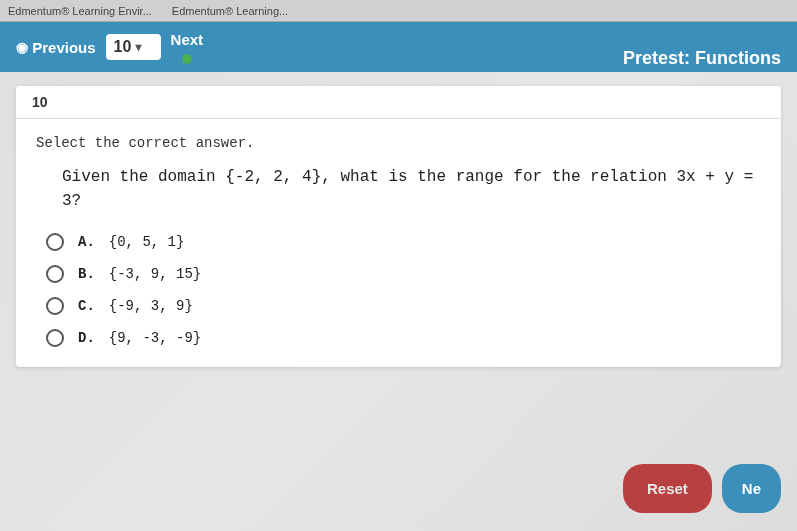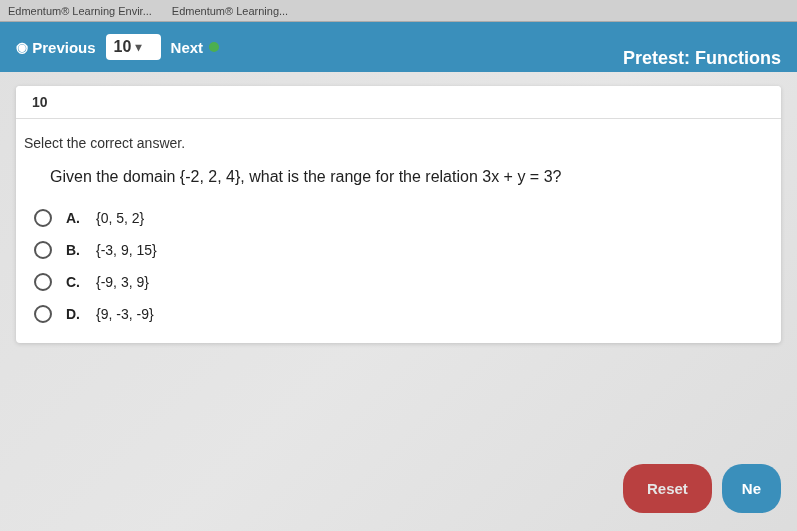--- a/index.html
+++ b/index.html
@@ -73,20 +73,21 @@
     }
 
     .nav-next {
       display: flex;
       align-items: center;
       color: white;
       font-size: 15px;
       font-weight: bold;
       gap: 6px;
       cursor: pointer;
+      flex-direction: column;
     }
 
     .nav-next .dot-icon {
       width: 10px;
       height: 10px;
       border-radius: 50%;
       background: #4caf50;
       display: inline-block;
     }
 
@@ -131,21 +132,22 @@
       background: white;
       border-bottom: 1px solid #ddd;
       padding: 8px 16px;
       font-size: 14px;
       font-weight: bold;
       color: #333;
       border-radius: 4px 4px 0 0;
     }
 
     .question-body {
-      padding: 16px 20px 20px 8px;
+      padding: 16px 20px 20px 20px;
+      font-family: Liberation Mono, monospace;
     }
 
     .instruction-text {
       font-size: 14px;
       color: #333;
       margin-bottom: 14px;
     }
 
     .question-text {
       font-size: 16px;
@@ -255,21 +257,21 @@
 
     <div class="question-body">
       <div class="instruction-text">Select the correct answer.</div>
       <div class="question-text">Given the domain {-2, 2, 4}, what is the range for the relation 3x + y = 3?</div>
 
       <div class="answer-options">
 
         <div class="answer-option">
           <div class="radio-circle"></div>
           <span class="option-letter">A.</span>
-          <span class="option-value">{0, 5, 2}</span>
+          <span class="option-value">{0, 5, 1}</span>
         </div>
 
         <div class="answer-option">
           <div class="radio-circle"></div>
           <span class="option-letter">B.</span>
           <span class="option-value">{-3, 9, 15}</span>
         </div>
 
         <div class="answer-option">
           <div class="radio-circle"></div>

